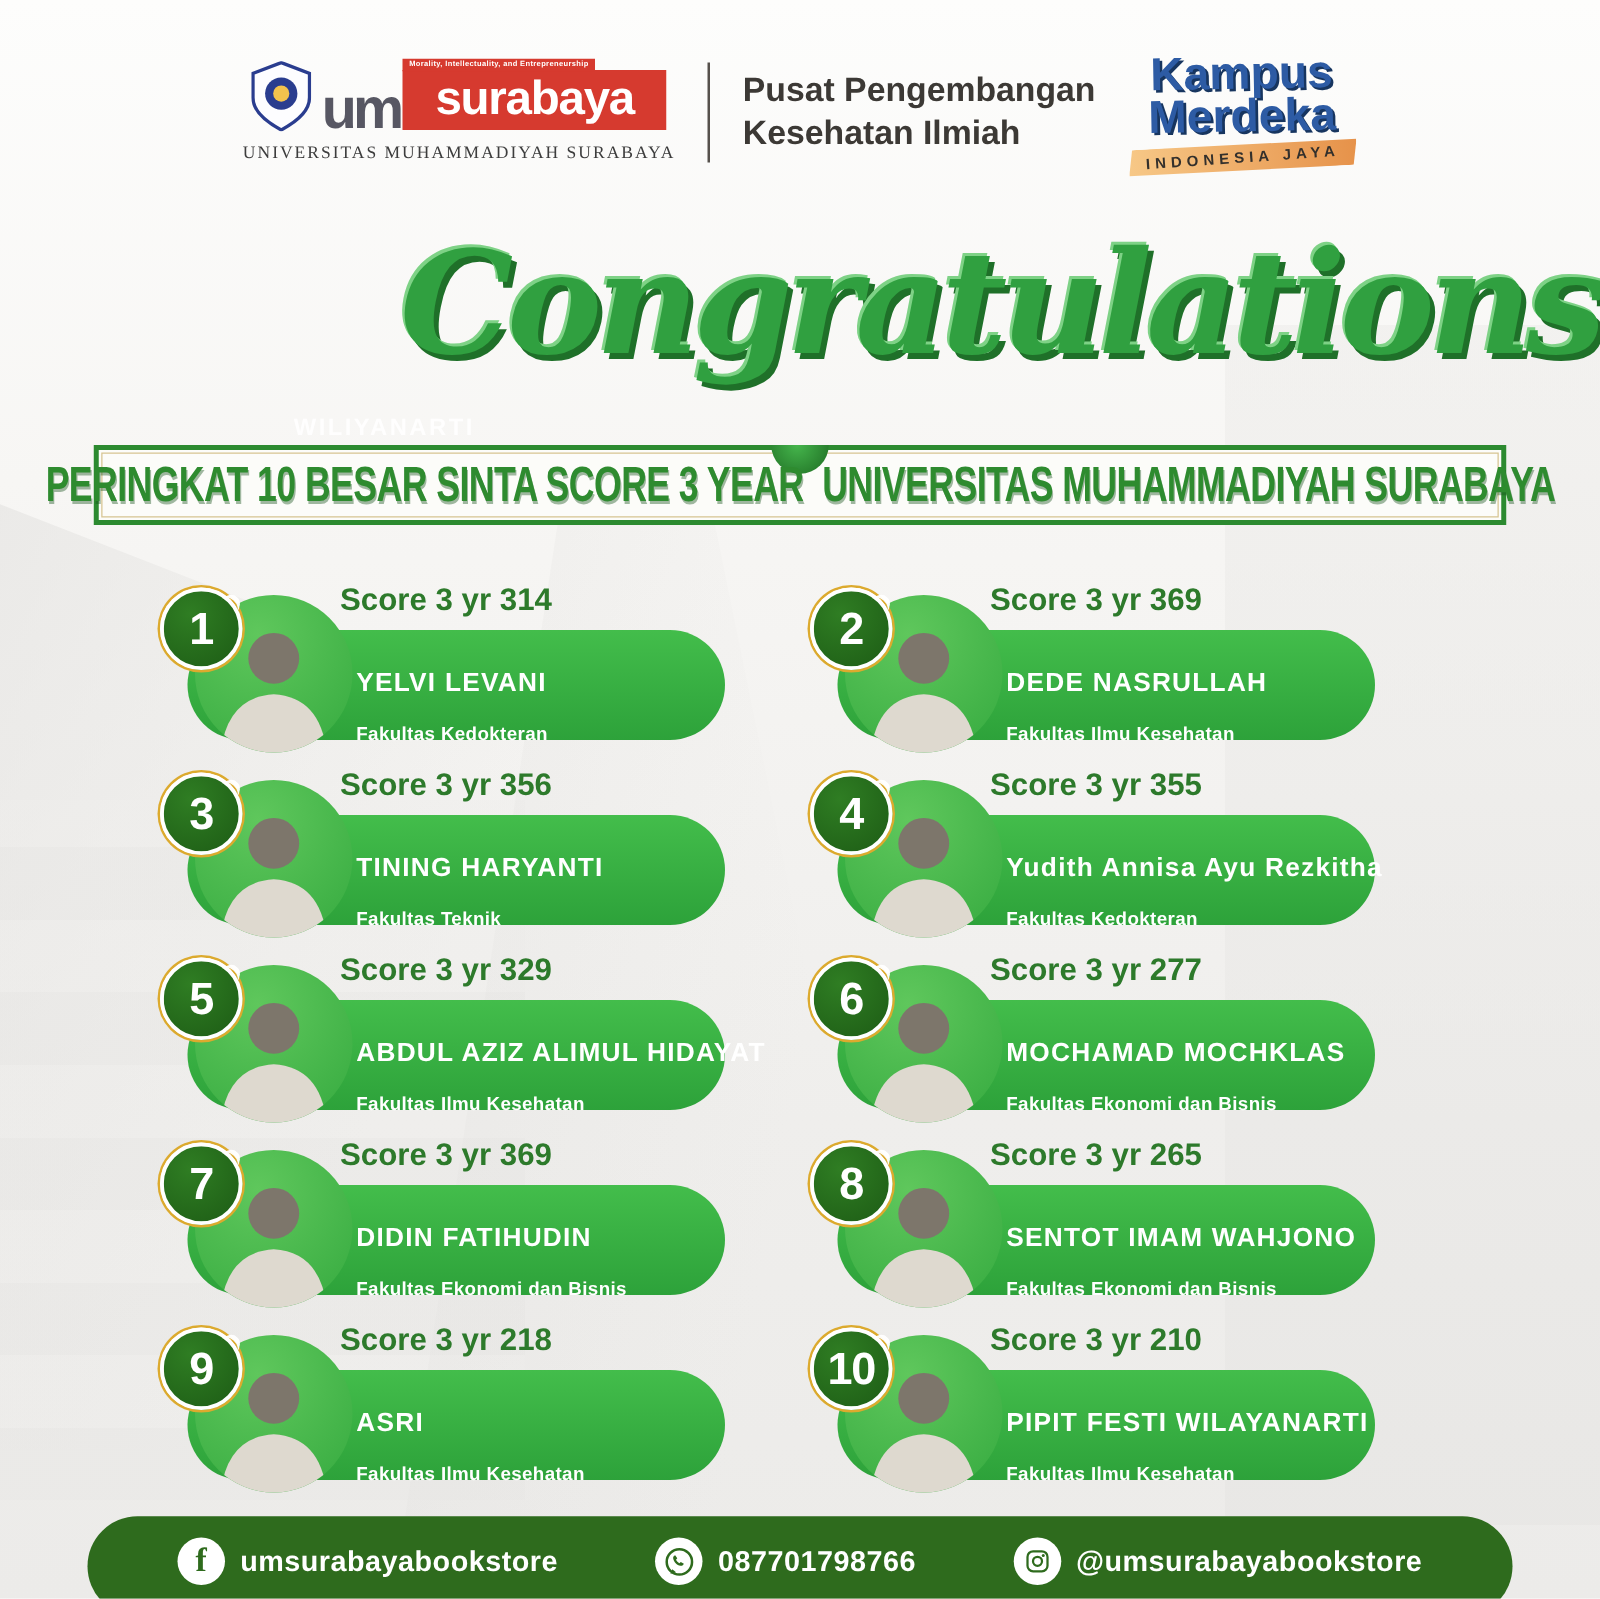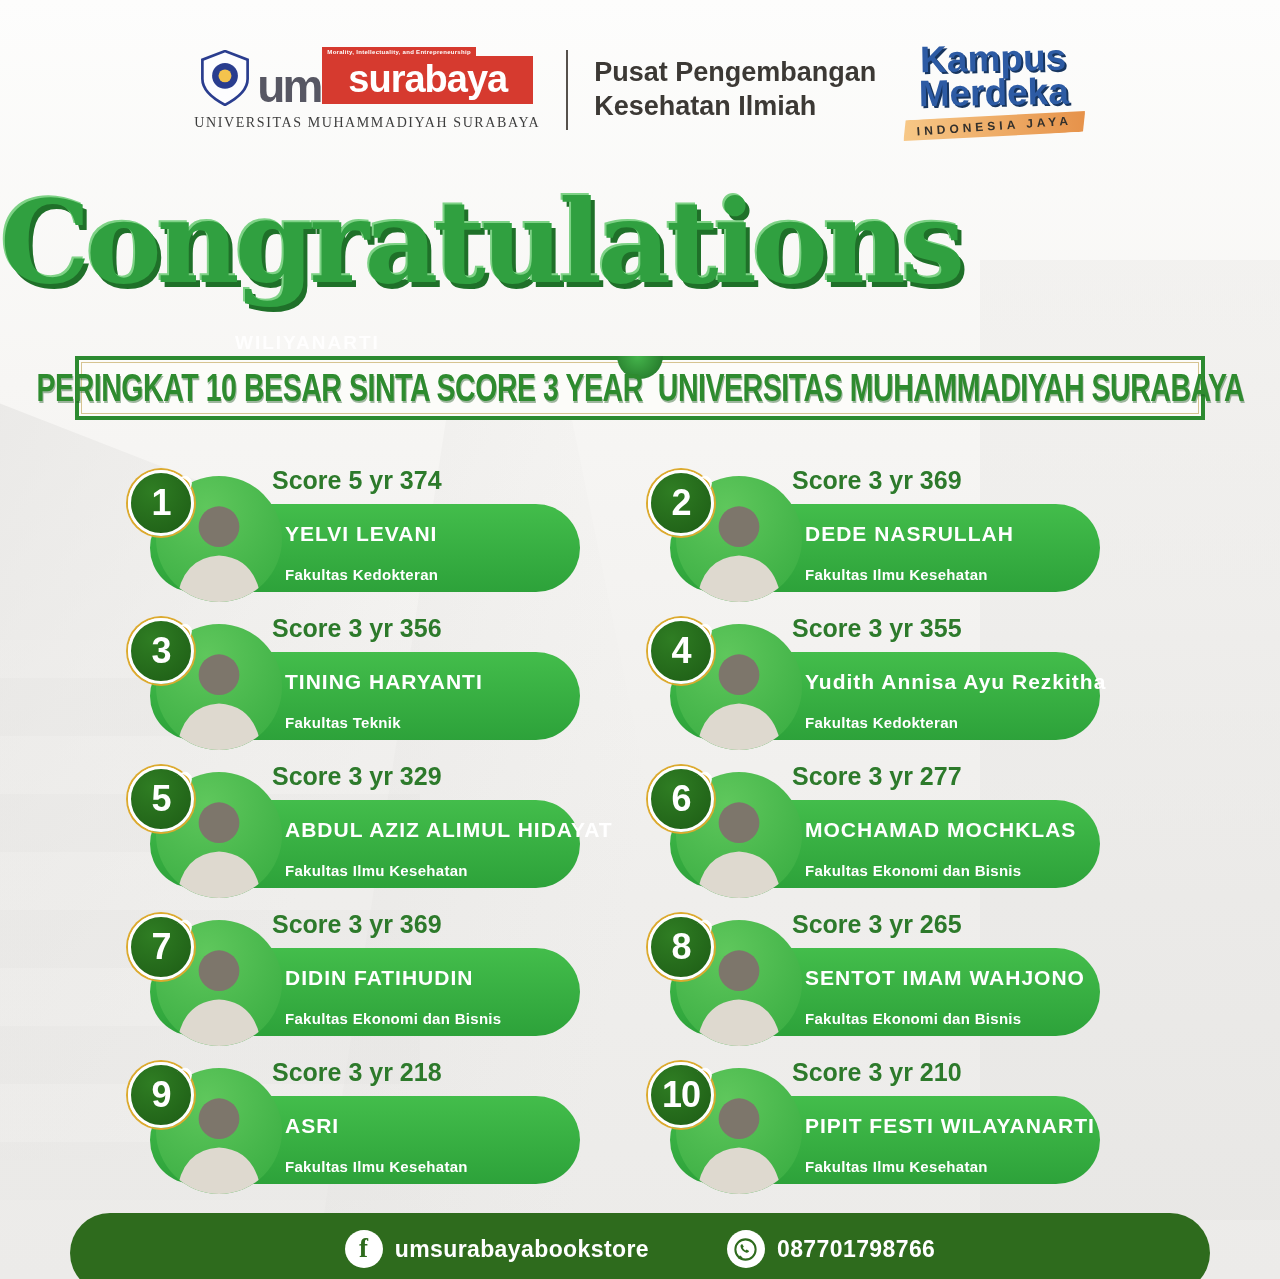--- a/index.html
+++ b/index.html
@@ -36,22 +36,22 @@
   .center-title{font-size:27px;font-weight:bold;color:#3c3935;line-height:1.25;}
   .km-logo{display:flex;flex-direction:column;align-items:center;transform:rotate(-1deg);}
   .km-line{font-size:37px;font-weight:bold;color:#2d5ba4;line-height:.92;letter-spacing:0;
     text-shadow:2px 2px 0 #17355f;}
   .km-ribbon{margin-top:4px;transform:rotate(-3deg);
     background:linear-gradient(90deg,#f7c887,#e6924a);
     color:#33302c;font-size:12px;font-weight:bold;letter-spacing:4px;padding:5px 14px;
     clip-path:polygon(2% 0,100% 14%,98% 100%,0 86%);}
 
   
-  .congrats{position:absolute;top:168px;left:0;right:0;text-align:left;
-    font-family:"DejaVu Serif",serif;font-weight:bold;
+  .congrats{position:absolute;top:168px;left:0;right:0;text-align:right;
+    font-family:"DejaVu Serif",serif;font-style:italic;font-weight:bold;
     font-size:114px;line-height:1.3;color:#30a040;letter-spacing:-5px;
     text-shadow:-2px -2px 0 #7ed286,4px 5px 0 #1f7029;}
   .watermark{position:absolute;left:235px;top:332px;color:rgba(255,255,255,.88);
     font-weight:bold;font-size:19px;letter-spacing:2px;}
 
   
   .banner{position:absolute;top:356px;left:75px;width:1130px;height:64px;box-sizing:border-box;
     background:#fcfcf9;border:4px solid #2c8a30;display:flex;align-items:center;justify-content:center;}
   .banner::before{content:"";position:absolute;inset:2px;border:1px solid #d6c491;pointer-events:none;}
   .banner-notch{position:absolute;top:-4px;left:50%;transform:translateX(-50%);
@@ -72,21 +72,21 @@
   .badge::after{content:"";position:absolute;top:2px;right:0px;width:16px;height:16px;
     border-radius:50%;border-top:4px solid rgba(255,255,255,.95);
     border-right:0 solid transparent;transform:rotate(42deg);}
   .rank{color:#fff;font-size:36px;font-weight:bold;line-height:1;letter-spacing:-1px;}
   .photo{position:absolute;left:36px;top:14px;width:126px;height:126px;border-radius:50%;
     background:radial-gradient(circle at 40% 25%,#5fc75c,#35aa3f);overflow:hidden;z-index:2;}
   .photo svg{position:absolute;bottom:-4px;left:0;width:100%;height:95%;}
   .score{position:absolute;left:152px;top:4px;font-size:25px;font-weight:bold;color:#2d7a2b;}
   .pill{position:absolute;left:30px;right:0;top:42px;height:88px;border-radius:46px;
     background:linear-gradient(180deg,#43bd4b,#2da23a);z-index:1;
-    padding:18px 16px 0 135px;box-sizing:border-box;}
+    padding:31px 16px 0 135px;box-sizing:border-box;}
   .name{color:#fff;font-weight:bold;font-size:21px;letter-spacing:1px;white-space:nowrap;}
   .faculty{color:#fff;font-weight:bold;font-size:15px;margin-top:20px;letter-spacing:.3px;}
 
   
   .footer{position:absolute;left:70px;top:1213px;width:1140px;height:80px;box-sizing:border-box;
     background:#2e6b1d;border-radius:40px;display:flex;align-items:flex-start;justify-content:center;
     gap:78px;padding-top:17px;}
   .social{display:flex;align-items:center;gap:12px;color:#fff;font-weight:bold;font-size:23px;letter-spacing:.4px;}
   .icon-circle{width:38px;height:38px;border-radius:50%;background:#fff;flex:0 0 auto;
     display:flex;align-items:center;justify-content:center;color:#2e6b1d;}
@@ -149,21 +149,21 @@
   <div class="entry">
     <div class="badge">
       <span class="rank">1</span>
     </div>
     <div class="photo">
       <svg viewBox="0 0 100 100" preserveAspectRatio="xMidYMax meet">
         <circle cx="50" cy="34" r="17" fill="#7d766b"></circle>
         <path d="M14 104 Q16 60 50 58 Q84 60 86 104 Z" fill="#ded9cf"></path>
       </svg>
     </div>
-    <div class="score">Score 5 yr 374</div>
+    <div class="score">Score 3 yr 314</div>
     <div class="pill">
       <div class="name">YELVI LEVANI</div>
       <div class="faculty">Fakultas Kedokteran</div>
     </div>
   </div>
 
   <div class="entry">
     <div class="badge">
       <span class="rank">2</span>
     </div>
@@ -327,15 +327,25 @@
     <div class="social">
       <span class="icon-circle">
         <svg viewBox="0 0 24 24" width="27" height="27">
           <circle cx="12" cy="12" r="9" fill="none" stroke="#2e6b1d" stroke-width="1.8"></circle>
           <path d="M5.6 20.5 L7 17.2 L9.6 19.4 Z" fill="#2e6b1d"></path>
           <path d="M9 7.2 c-1 .4 -1.6 1.3 -1.4 2.4 .5 2.6 2.6 4.7 5.2 5.2 1.1 .2 2 -.4 2.4 -1.4 l-2.2 -1.4 -1 .9 c-1 -.5 -1.9 -1.4 -2.4 -2.4 l.9 -1 Z" fill="#2e6b1d"></path>
         </svg>
       </span>
       <span>087701798766</span>
     </div>
+    <div class="social">
+      <span class="icon-circle">
+        <svg viewBox="0 0 24 24" width="24" height="24">
+          <rect x="4" y="4" width="16" height="16" rx="4.5" fill="none" stroke="#2e6b1d" stroke-width="1.8"></rect>
+          <circle cx="12" cy="12" r="3.6" fill="none" stroke="#2e6b1d" stroke-width="1.8"></circle>
+          <circle cx="16.6" cy="7.4" r="1.2" fill="#2e6b1d"></circle>
+        </svg>
+      </span>
+      <span>@umsurabayabookstore</span>
+    </div>
   </div>
 
 </div>
 
 </body></html>

